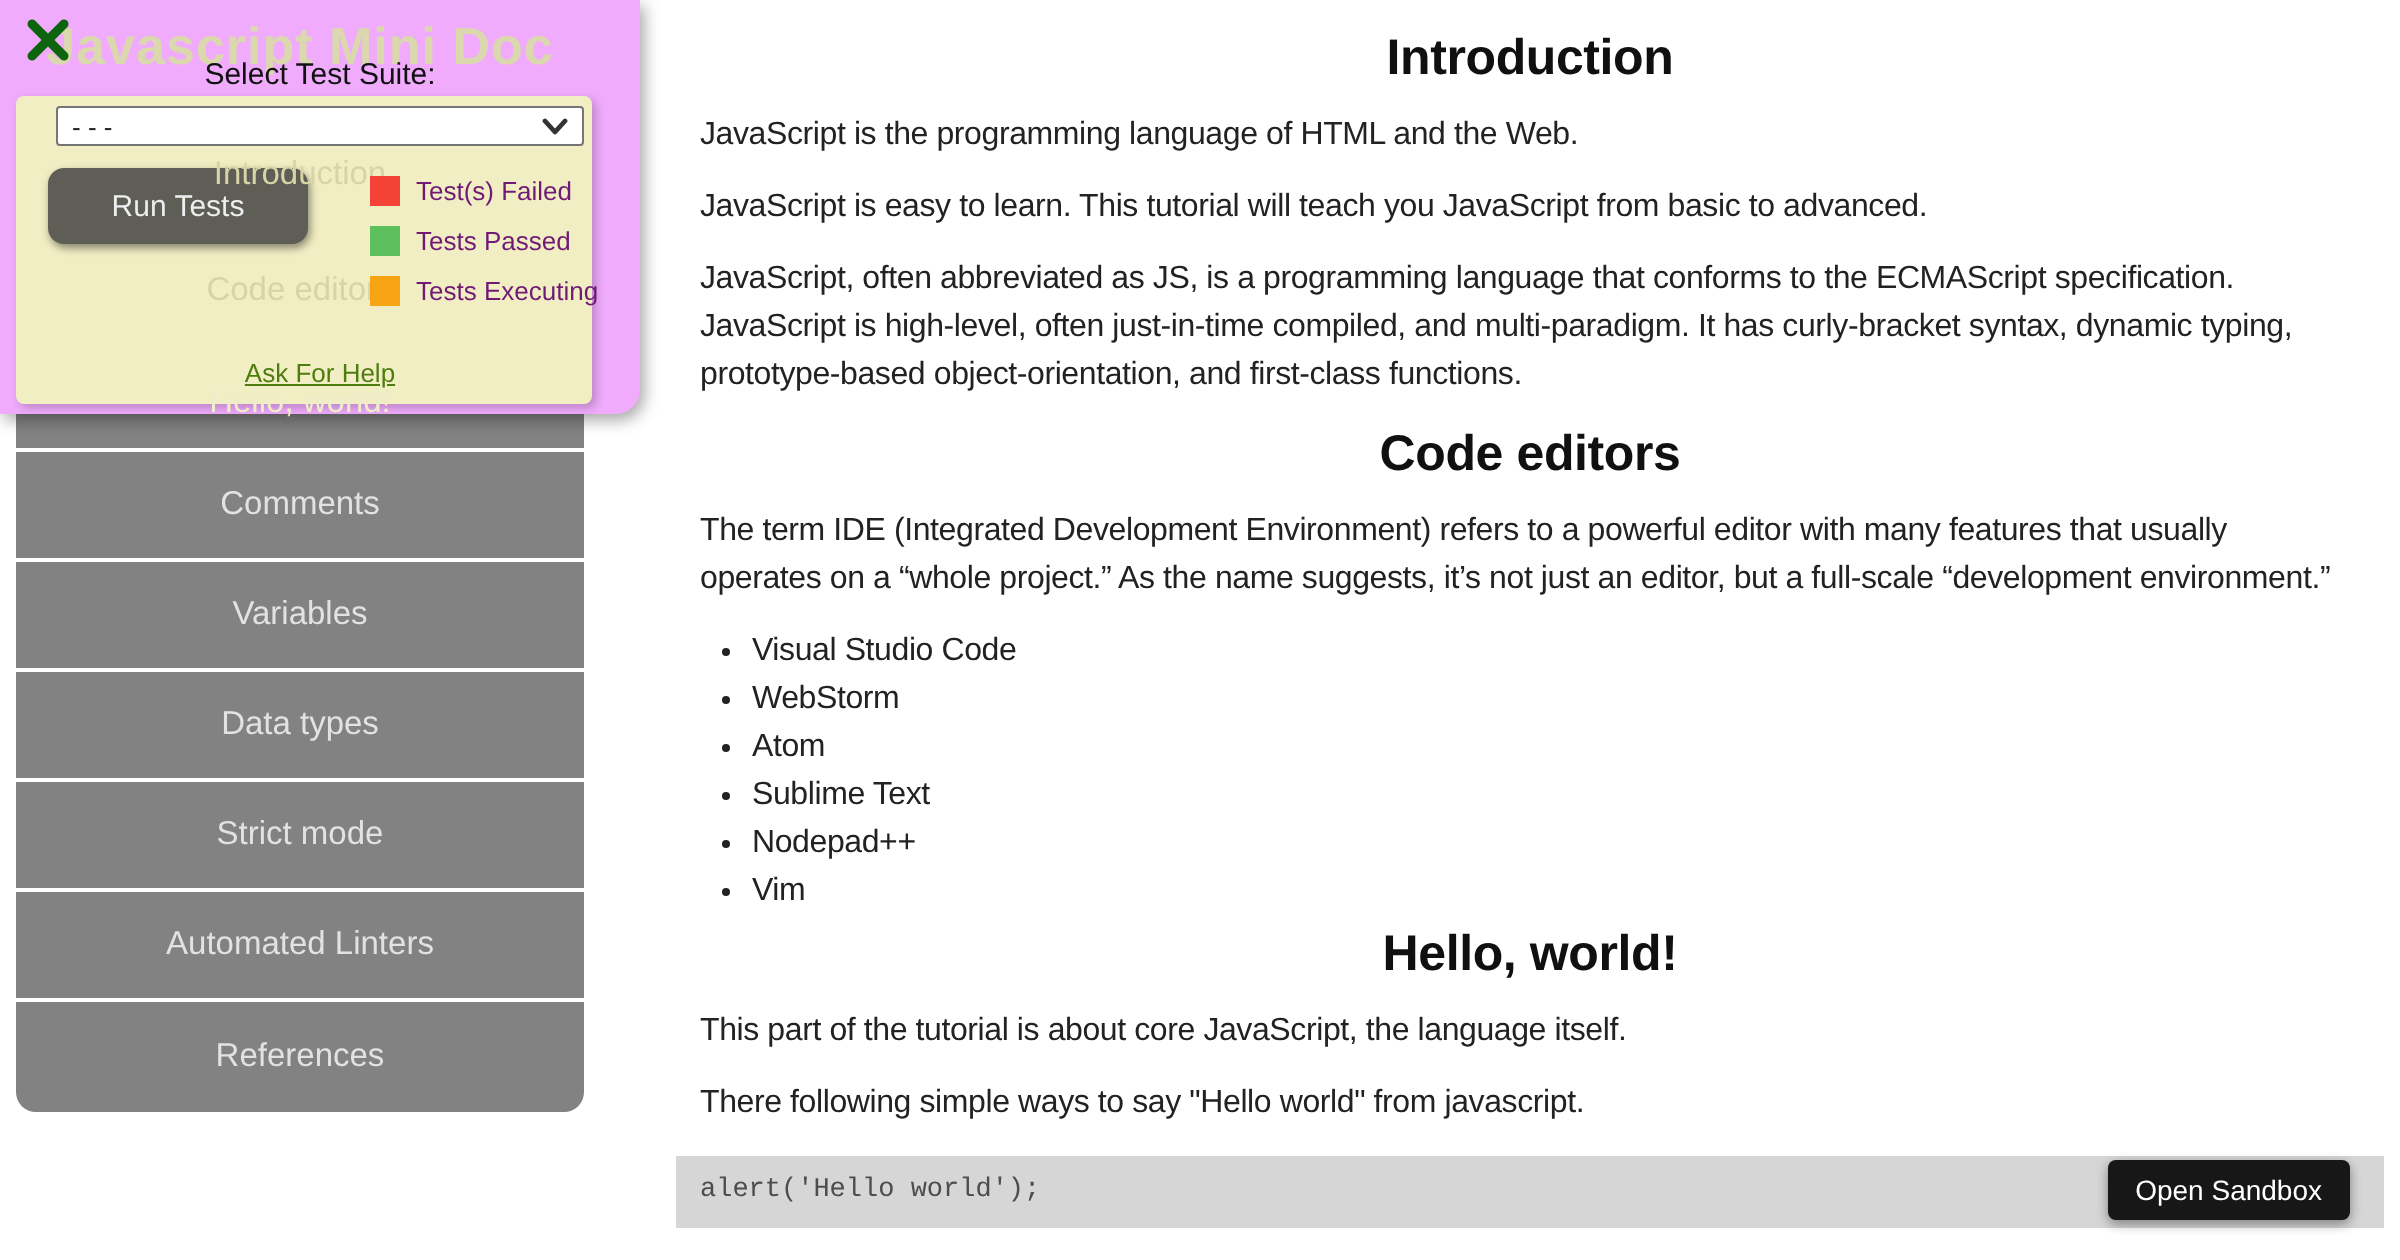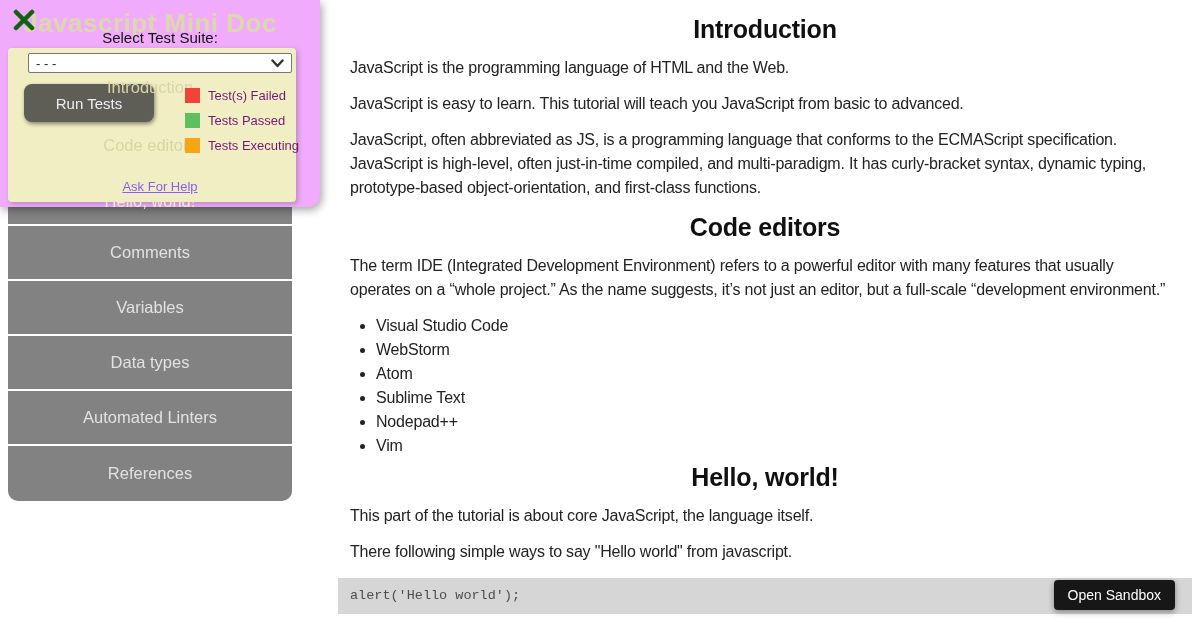--- a/index.html
+++ b/index.html
@@ -76,21 +76,21 @@
   }
   .legend { position: absolute; left: 185px; top: 88px; }
   .legend-row { display: flex; align-items: center; height: 15px; margin-bottom: 10px; }
   .swatch { width: 15px; height: 15px; margin-right: 8px; flex: 0 0 15px; }
   .sw-failed    { background: #f44336; }
   .sw-passed    { background: #5dc05d; }
   .sw-executing { background: #f7a514; }
   .legend-row span { font-size: 13px; color: #701a75; white-space: nowrap; }
   .help-link {
     position: absolute; top: 179px; left: 0; width: 100%; text-align: center;
-    font-size: 13px; color: #8b5cf6; text-decoration: underline; cursor: pointer;
+    font-size: 13px; color: #4d7c0f; text-decoration: underline; cursor: pointer;
   }
 
   
   .main {
     position: absolute; left: 338px; top: 0; width: 854px;
     color: #222222; font-size: 16px; letter-spacing: -0.2px; line-height: 24px;
   }
   .section-heading {
     text-align: center; font-size: 25px; font-weight: bold; color: #101010;
     line-height: 30px; margin: 14px 0 12px 0;
@@ -129,20 +129,23 @@
         <span>Hello, world!</span>
       </li>
     <li class="nav-item">
         <span>Comments</span>
       </li>
     <li class="nav-item">
         <span>Variables</span>
       </li>
     <li class="nav-item">
         <span>Data types</span>
+      </li>
+    <li class="nav-item">
+        <span>Strict mode</span>
       </li>
     <li class="nav-item">
         <span>Automated Linters</span>
       </li>
     <li class="nav-item">
         <span>References</span>
       </li>
   </ul>
 </nav>
 

